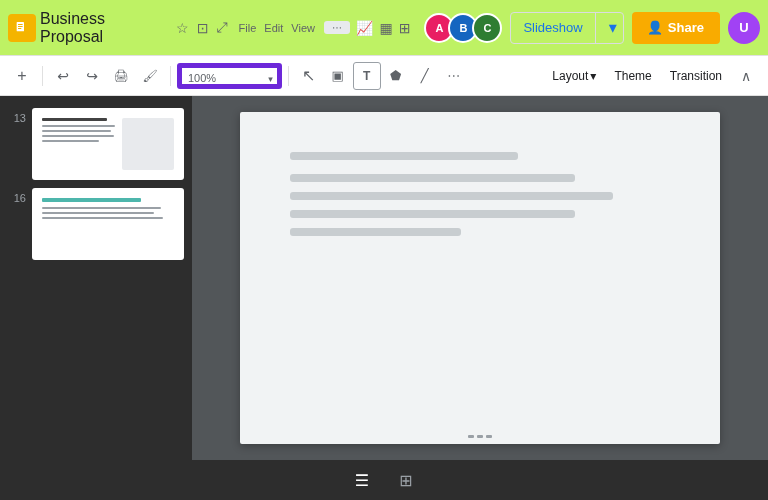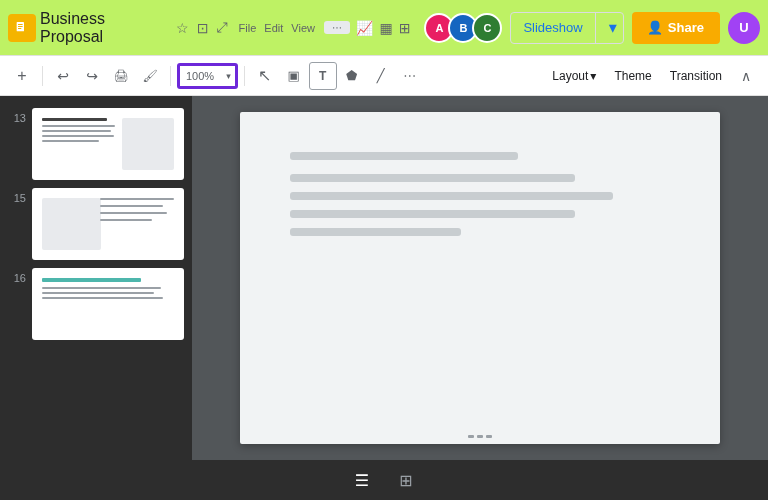--- a/index.html
+++ b/index.html
@@ -206,25 +206,26 @@
       align-items: center;
       font-size: 12px;
       color: #202124;
       cursor: pointer;
       border: none;
       background: none;
       gap: 2px;
     }
     .toolbar-zoom {
       display: flex;
-      align-items: center;
-      border: 3px solid #6d28d9;
+      align-items: flex-end;
+      border: 5px solid #6d28d9;
       border-radius: 3px;
       height: 26px;
       overflow: hidden;
+      gap: 40px;
     }
     .toolbar-zoom span {
       padding: 0 6px;
       font-size: 11px;
       color: #5f6368;
     }
 
     
     #main-area {
       display: flex;
@@ -561,32 +562,20 @@
           <div class="s13-line" style="width:90%;height:2px;background:#9aa0a6;margin-bottom:3px;"></div>
           <div class="s13-line" style="width:85%;height:2px;background:#9aa0a6;margin-bottom:3px;"></div>
           <div class="s13-line" style="width:88%;height:2px;background:#9aa0a6;margin-bottom:3px;"></div>
           <div class="s13-line" style="width:70%;height:2px;background:#9aa0a6;margin-bottom:3px;"></div>
         </div>
         <div class="s13-right-box"></div>
       </div>
     </div>
 
 
-    <div class="slide-item">
-      <span class="slide-number">15</span>
-      <div class="slide-thumb">
-        <div class="s15-box"></div>
-        <div class="s15-lines">
-          <div class="s15-line" style="width:100%;height:2px;background:#9aa0a6;margin-bottom:5px;"></div>
-          <div class="s15-line" style="width:85%;height:2px;background:#9aa0a6;margin-bottom:5px;"></div>
-          <div class="s15-line" style="width:90%;height:2px;background:#9aa0a6;margin-bottom:5px;"></div>
-          <div class="s15-line" style="width:70%;height:2px;background:#9aa0a6;"></div>
-        </div>
-      </div>
-    </div>
 
     <div class="slide-item">
       <span class="slide-number">16</span>
       <div class="slide-thumb">
         <div class="s16-content">
           <div class="s16-line-teal" style="width:75%;height:4px;border-radius:1px;background:#4db6ac;margin-bottom:5px;"></div>
           <div class="s16-line-gray" style="width:90%;height:2px;border-radius:1px;background:#9aa0a6;margin-bottom:3px;"></div>
           <div class="s16-line-gray" style="width:85%;height:2px;border-radius:1px;background:#9aa0a6;margin-bottom:3px;"></div>
           <div class="s16-line-gray" style="width:92%;height:2px;border-radius:1px;background:#9aa0a6;margin-bottom:3px;"></div>
 

